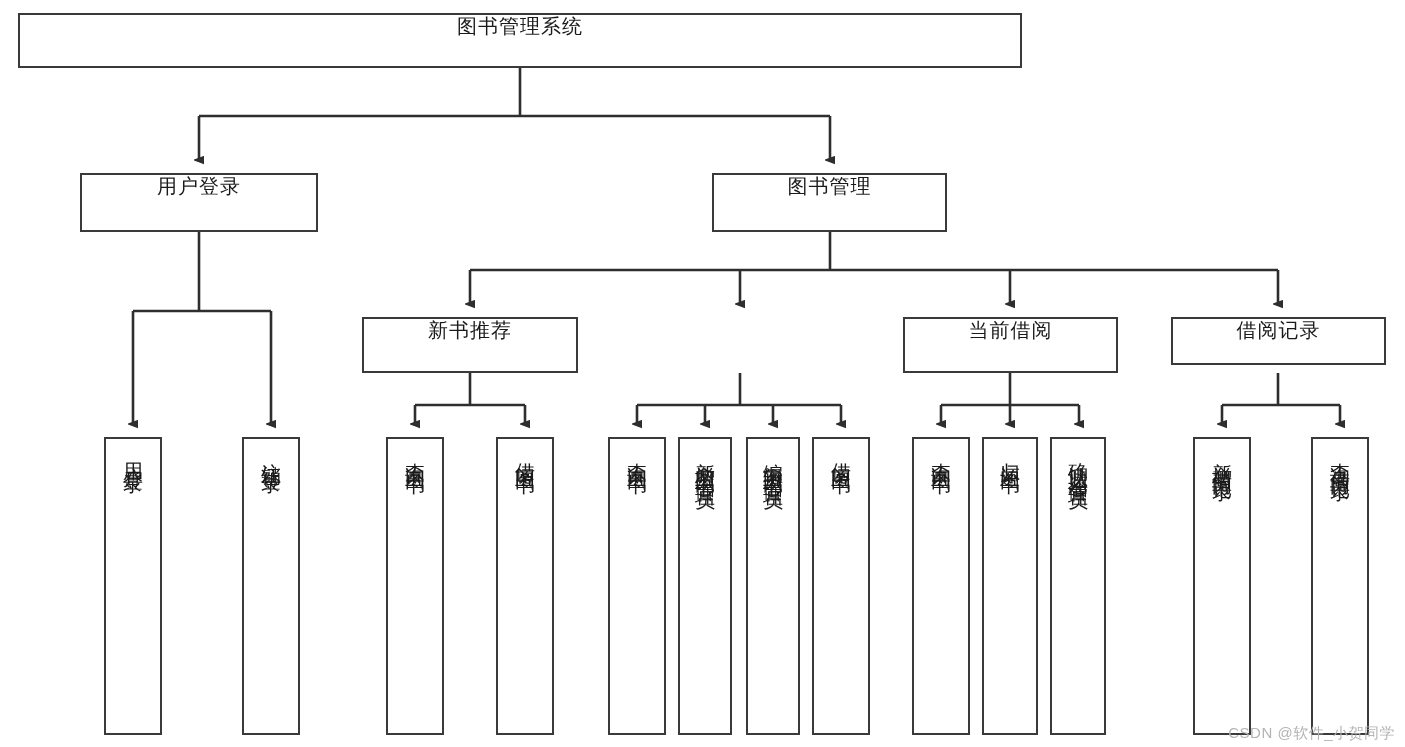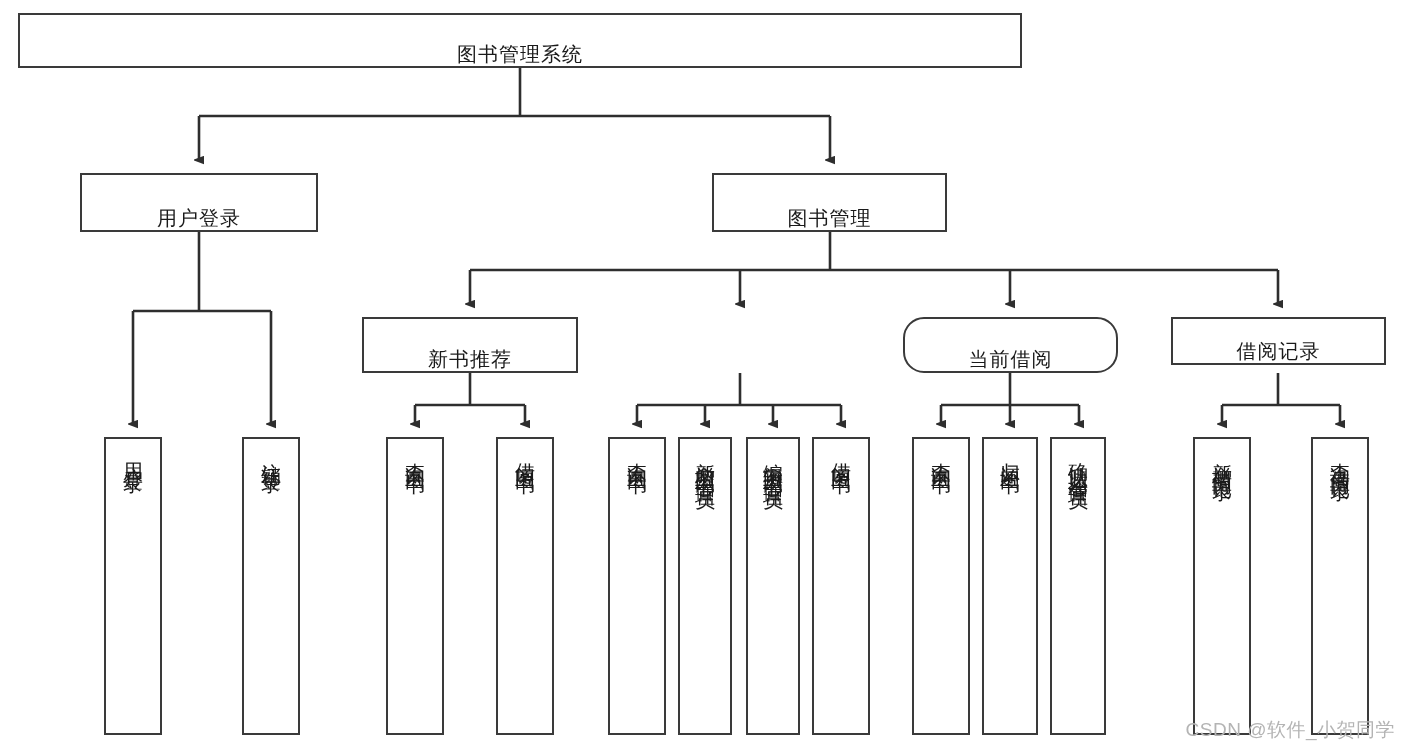--- a/index.html
+++ b/index.html
@@ -12,21 +12,21 @@
   }
   #diagram-root{position:absolute;inset:0;}
   svg.edges{position:absolute;left:0;top:0;width:1405px;height:747px;}
 
   .node{
     position:absolute;
     box-sizing:border-box;
     background:#ffffff;
     border:2px solid #3a3a3a;
     display:flex;
-    align-items:flex-end;
+    align-items:flex-start;
     justify-content:center;
     color:#1a1a1a;
   }
   .node-label{
     font-size:20px;
     line-height:1.15;
     letter-spacing:1px;
     white-space:nowrap;
     color:#1a1a1a;
   }
@@ -41,21 +41,21 @@
     white-space:normal;
     letter-spacing:4px;
     font-size:20px;
     line-height:1.05;
     max-height:280px;
   }
   .watermark{
     position:absolute;
     right:10px;
     bottom:4px;
-    font-size:19px;
+    font-size:15px;
     color:#b4b4b4;
     letter-spacing:0.5px;
     white-space:nowrap;
     z-index:5;
   }
 </style>
 </head>
 <body>
 
 <div id="diagram-root">
@@ -117,21 +117,21 @@
   <div class="node" style="left:80px;top:173px;width:238px;height:59px;">
     <span class="node-label">用户登录</span>
   </div>
   <div class="node" style="left:362px;top:317px;width:216px;height:56px;">
     <span class="node-label">新书推荐</span>
   </div>
 
   <div class="node" style="left:712px;top:173px;width:235px;height:59px;">
     <span class="node-label">图书管理</span>
   </div>
-  <div class="node" style="left:903px;top:317px;width:215px;height:56px;border-radius:21px;">
+  <div class="node" style="left:903px;top:317px;width:215px;height:56px;">
     <span class="node-label">当前借阅</span>
   </div>
   <div class="node" style="left:1171px;top:317px;width:215px;height:48px;">
     <span class="node-label">借阅记录</span>
   </div>
 
   <div class="node leaf" style="left:104px;top:437px;width:58px;height:298px;">
     <span class="node-label">用户登录</span>
   </div>
   <div class="node leaf" style="left:242px;top:437px;width:58px;height:298px;">

